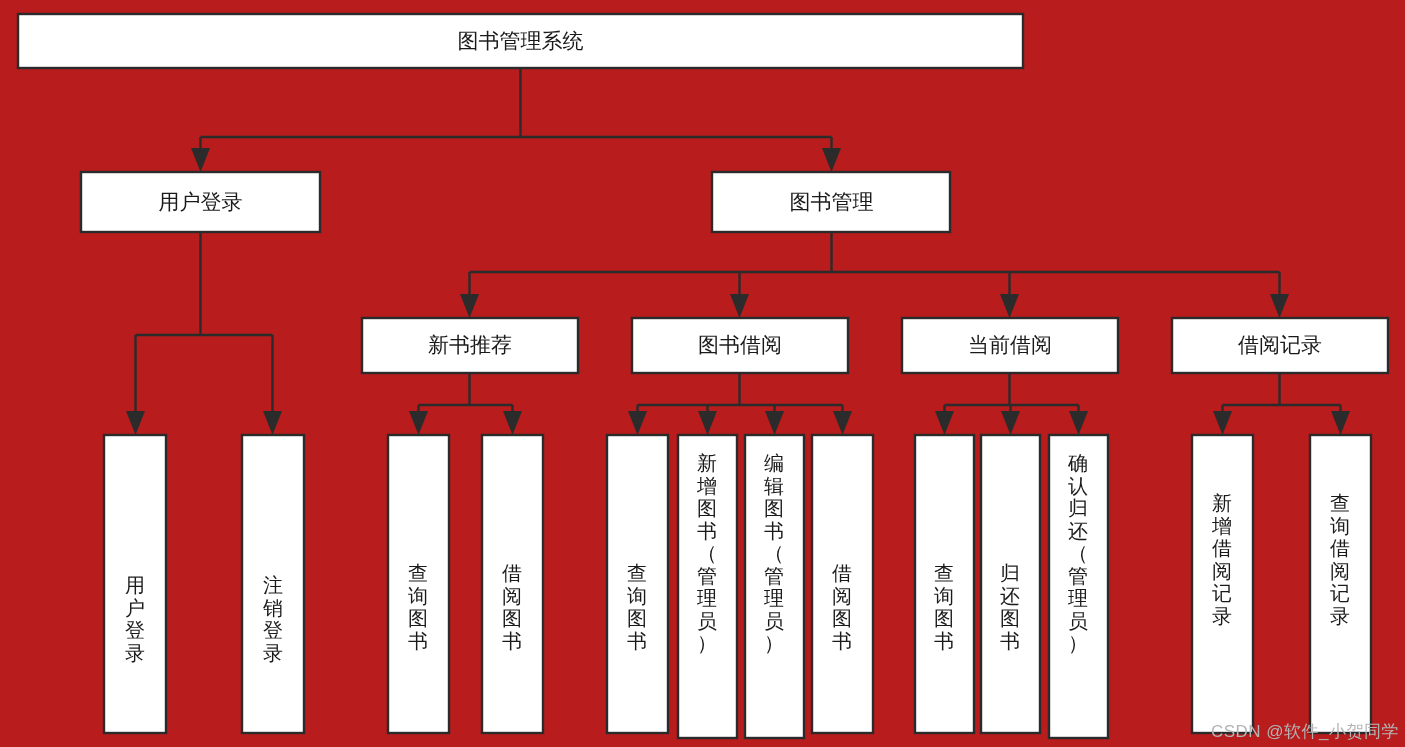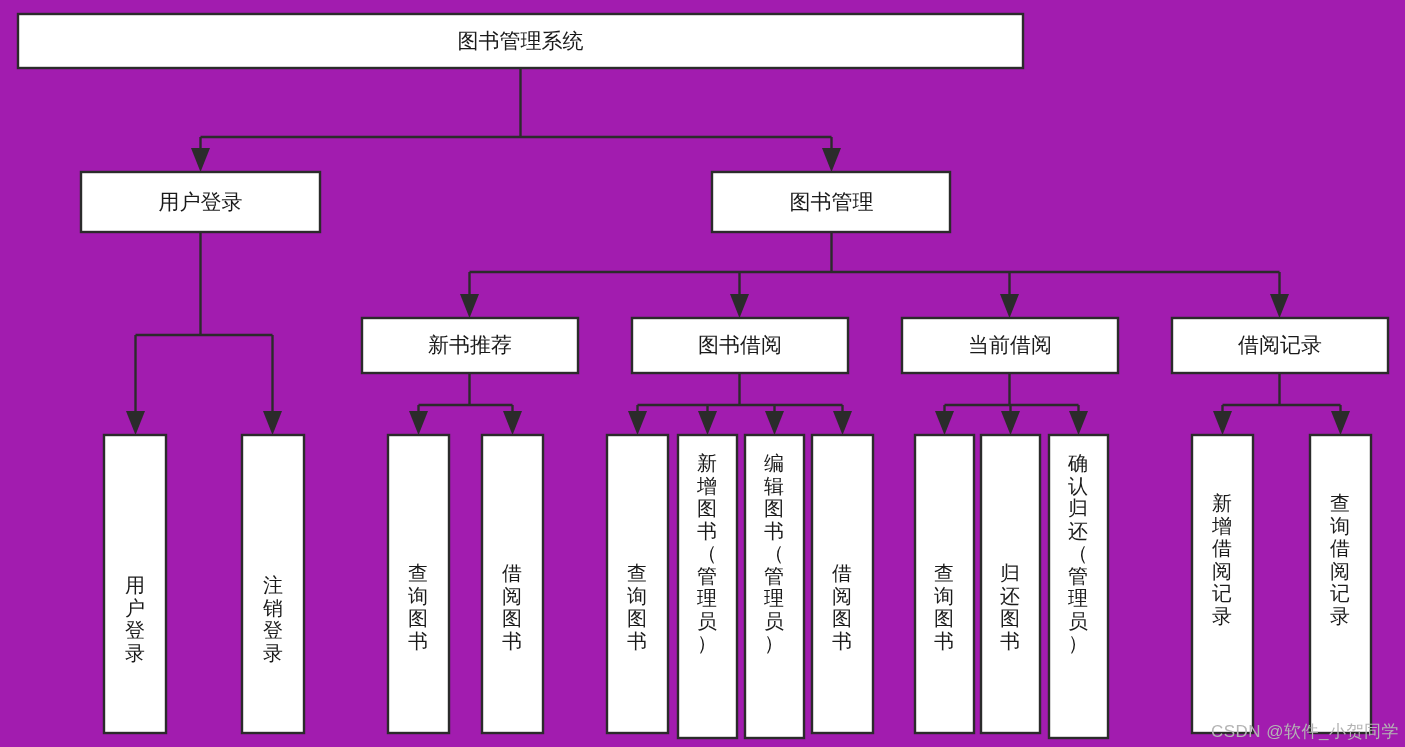--- a/index.html
+++ b/index.html
@@ -10,21 +10,21 @@
   body {
     width: 1405px;
     height: 747px;
     font-family: "Liberation Sans", "DejaVu Sans", sans-serif;
     overflow: hidden;
   }
   #diagram-root {
     position: relative;
     width: 1405px;
     height: 747px;
-    background: #a21caf;
+    background: #b91c1c;
   }
   svg.diagram-canvas {
     position: absolute;
     left: 0;
     top: 0;
     width: 1405px;
     height: 747px;
   }
   .node-box {
     fill: #ffffff;

